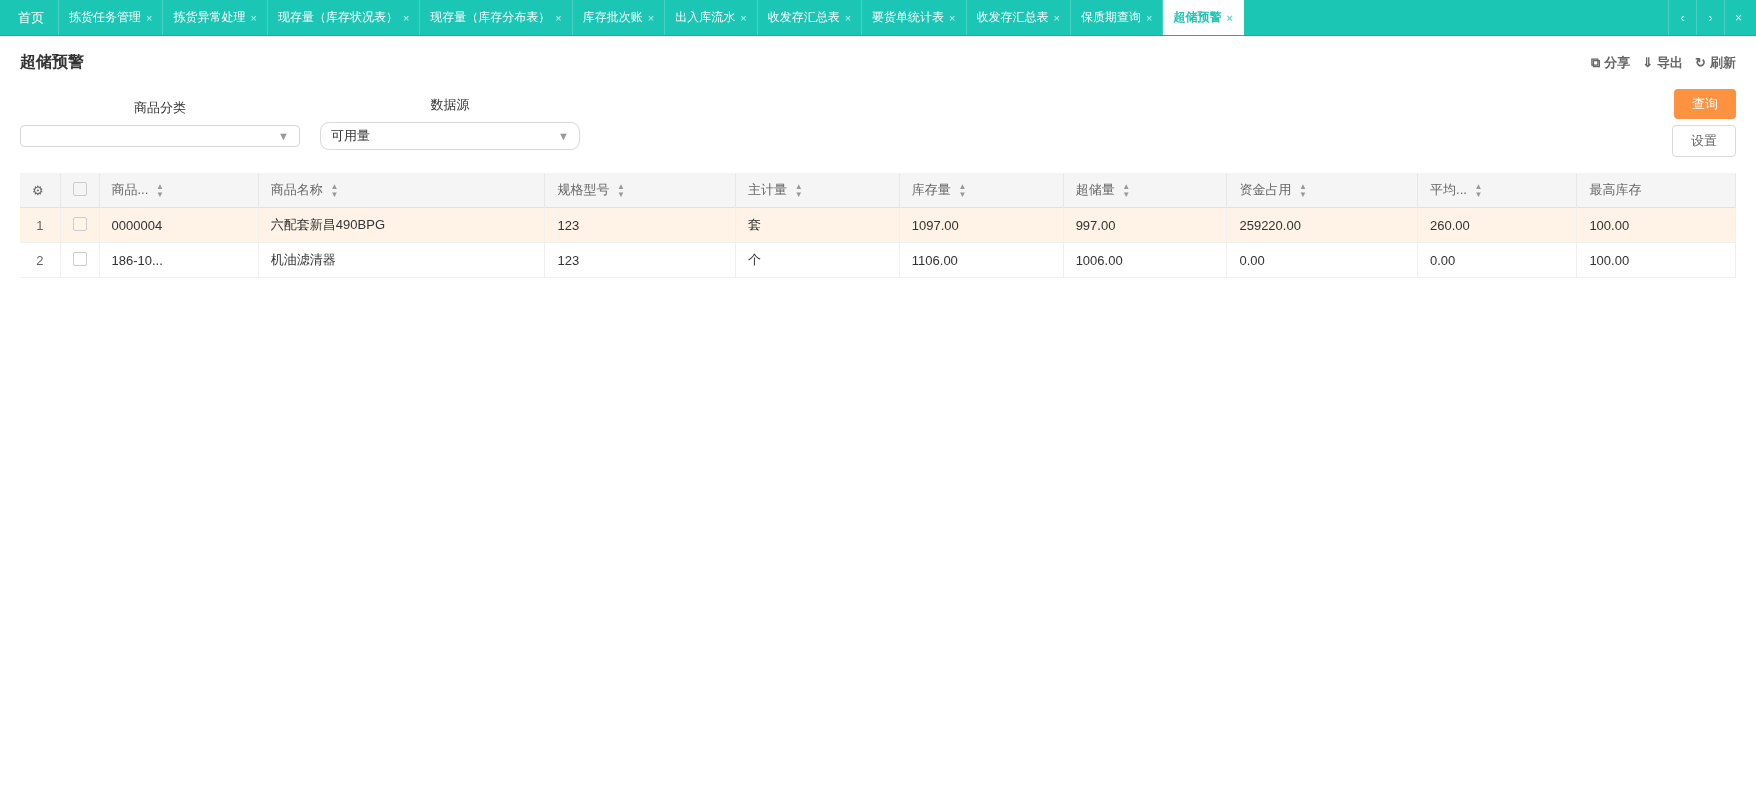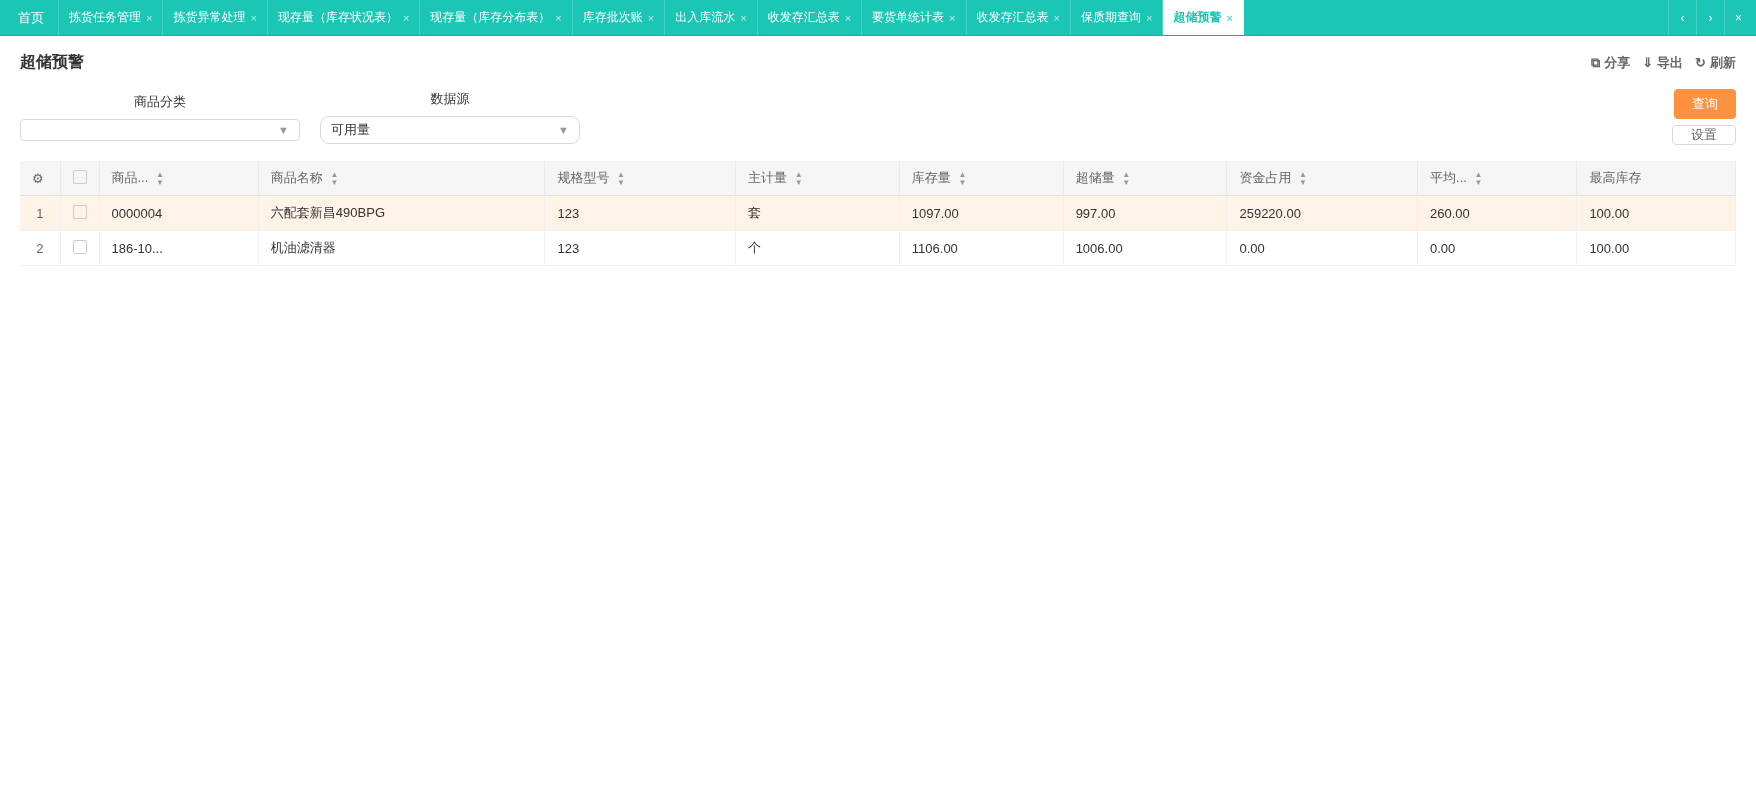--- a/index.html
+++ b/index.html
@@ -139,21 +139,21 @@
       padding: 6px 18px;
       font-size: 13px;
       cursor: pointer;
       margin-left: auto;
     }
     .btn-settings {
       background: #fff;
       color: #666;
       border: 1px solid #d9d9d9;
       border-radius: 4px;
-      padding: 0 18px;
+      padding: 6px 18px;
       font-size: 13px;
       cursor: pointer;
       margin-left: auto;
     }
 
     .filter-buttons {
       display: flex;
       flex-direction: column;
       gap: 6px;
       margin-left: auto;

